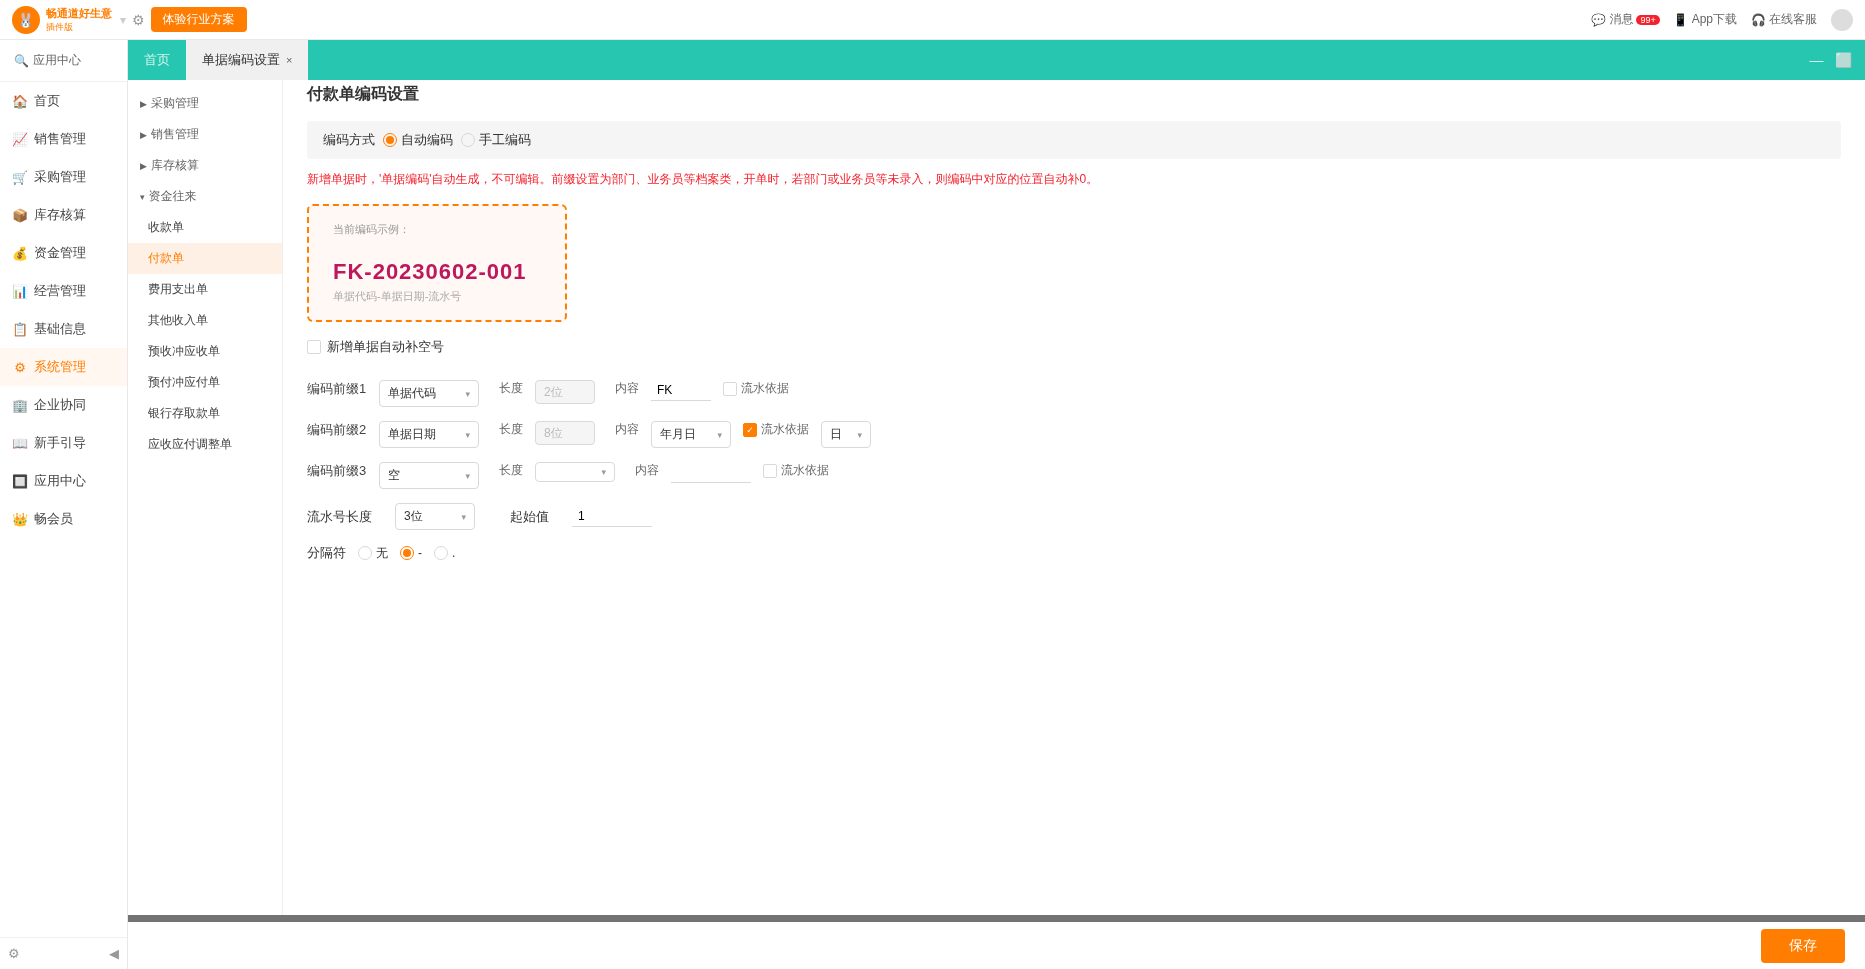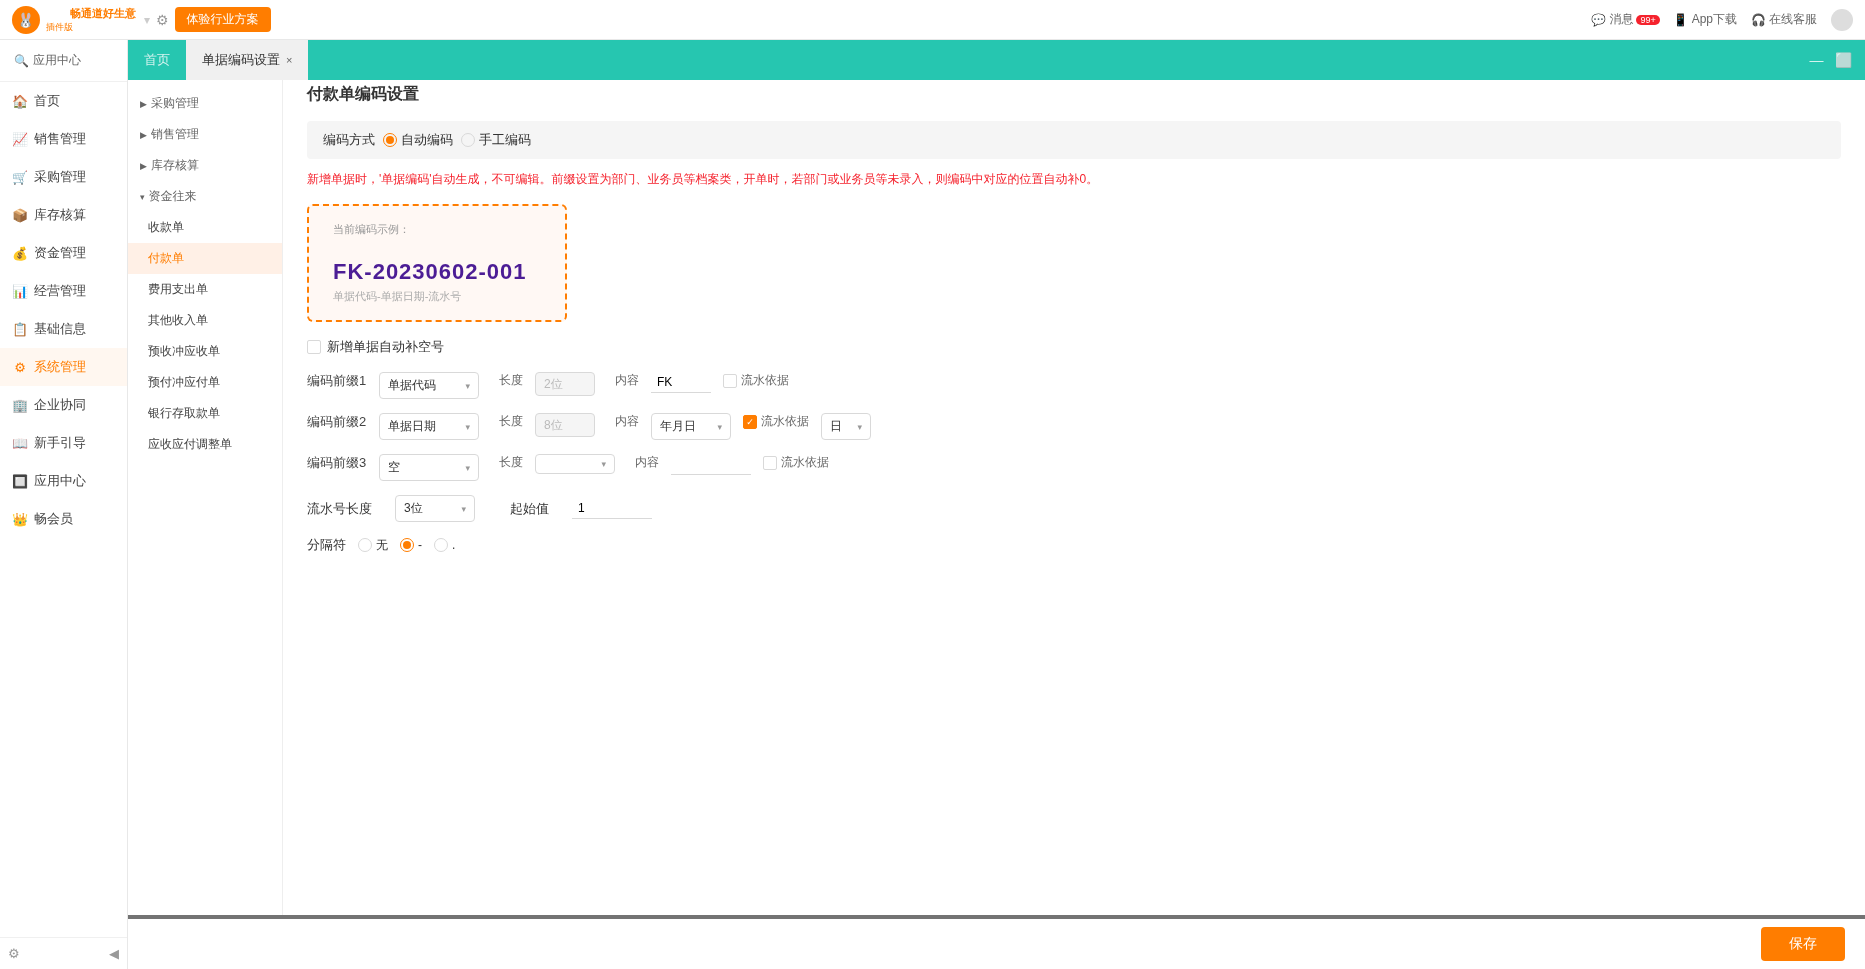--- a/index.html
+++ b/index.html
@@ -58,25 +58,25 @@
     .encode-method { background: #f5f5f5; border-radius: 4px; padding: 10px 16px; display: flex; align-items: center; gap: 8px; margin-bottom: 12px; }
     .encode-method label { display: flex; align-items: center; gap: 4px; font-size: 13px; cursor: pointer; }
 
     
     .info-text { font-size: 12px; color: #666; margin-bottom: 16px; }
     .info-text span { color: #f5222d; }
 
     
     .preview-box { border: 2px dashed #ff7d00; border-radius: 6px; background: #fff8f4; padding: 16px 24px; display: inline-block; min-width: 260px; margin-bottom: 16px; }
     .preview-label { font-size: 11px; color: #999; margin-bottom: 22px; }
-    .preview-code { font-size: 22px; font-weight: 700; color: #4c1d95; letter-spacing: 1px; }
+    .preview-code { font-size: 22px; font-weight: 700; color: #be185d; letter-spacing: 1px; }
     .preview-desc { font-size: 11px; color: #aaa; margin-top: 4px; }
 
     
-    .checkbox-row { display: flex; align-items: center; gap: 6px; margin-bottom: 16px; font-size: 13px; }
+    .checkbox-row { display: flex; align-items: center; gap: 6px; margin-bottom: 24px; font-size: 13px; }
 
     
     .form-row { display: flex; align-items: flex-start; gap: 12px; margin-bottom: 14px; flex-wrap: wrap; }
     .form-row-label { font-size: 13px; color: #444; width: 60px; flex-shrink: 0; }
     .form-select { border: 1px solid #d9d9d9; border-radius: 4px; padding: 4px 8px; font-size: 12px; display: flex; align-items: center; gap: 4px; cursor: pointer; background: #fff; min-width: 90px; justify-content: space-between; }
     .form-select .arrow { color: #999; font-size: 9px; }
     .form-input-small { border: 1px solid #d9d9d9; border-radius: 4px; padding: 4px 8px; font-size: 12px; width: 60px; background: #f5f5f5; color: #bbb; }
     .form-input-text { border: none; border-bottom: 1px solid #d9d9d9; padding: 3px 6px; font-size: 12px; width: 60px; }
     .form-field-label { font-size: 12px; color: #666; margin-left: 8px; }
     .checkbox-inline { display: flex; align-items: center; gap: 4px; font-size: 12px; color: #666; }
@@ -85,37 +85,37 @@
 
     
     .serial-row { display: flex; align-items: center; gap: 23px; margin-bottom: 14px; }
 
     
     .separator-row { display: flex; align-items: center; gap: 12px; font-size: 13px; }
     .radio-group { display: flex; align-items: center; gap: 12px; }
     .radio-item { display: flex; align-items: center; gap: 4px; cursor: pointer; font-size: 12px; }
 
     
-    .bottom-bar { height: 54px; background: #fff; border-top: 4px solid #737373; display: flex; align-items: center; justify-content: flex-end; padding: 0 20px; flex-shrink: 0; }
+    .bottom-bar { height: 54px; background: #fff; border-top: 7px solid #737373; display: flex; align-items: center; justify-content: flex-end; padding: 0 20px; flex-shrink: 0; }
     .save-btn { background: #ff7d00; color: #fff; border: none; border-radius: 4px; padding: 8px 28px; font-size: 14px; cursor: pointer; }
 
     .chevron-down::after { content: '▾'; }
     .radio-dot { width: 14px; height: 14px; border: 1px solid #d9d9d9; border-radius: 50%; display: flex; align-items: center; justify-content: center; }
     .radio-dot.selected { border-color: #ff7d00; }
     .radio-dot.selected::after { content: ''; width: 8px; height: 8px; background: #ff7d00; border-radius: 50%; display: block; }
   </style>
 </head>
 <body>
 
 <div class="topbar">
   <div class="topbar-left">
     <div class="topbar-logo">
       <div class="logo-icon">🐰</div>
       <div>
-        <div style="font-size:11px;color:#ff7d00;font-weight:600;margin-left:24px;">畅通道好生意</div>
+        <div style="font-size:11px;color:#ff7d00;font-weight:600;">畅通道好生意</div>
         <div style="font-size:9px;color:#ff7d00;">插件版</div>
       </div>
     </div>
     <div class="topbar-search-area">
       <span style="color:#ccc;font-size:12px;">▾</span>
       <span style="color:#999;cursor:pointer;font-size:14px;">⚙</span>
       <button class="topbar-btn-trial">体验行业方案</button>
     </div>
   </div>
   <div class="topbar-right">

